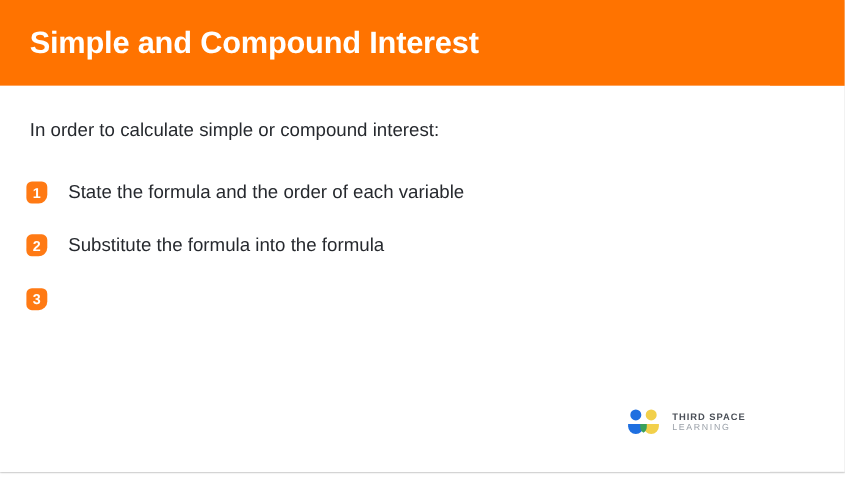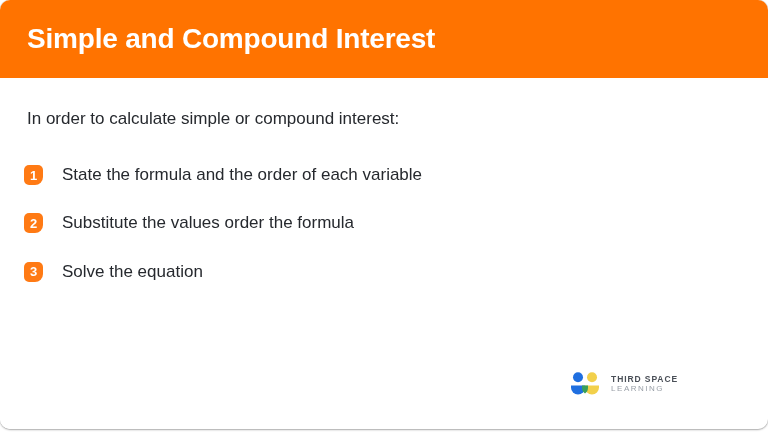--- a/index.html
+++ b/index.html
@@ -14,21 +14,21 @@
     overflow: hidden;
   }
 
   .slide-card {
     position: absolute;
     left: 0px;
     top: 0px;
     width: 768px;
     height: 429px;
     background: #ffffff;
-    border-radius: 10px;
+    border-radius: 0;
     box-shadow: 0 1px 2px rgba(0,0,0,0.30), 0 0 0 0.5px rgba(0,0,0,0.10);
     overflow: hidden;
     box-sizing: border-box;
   }
 
   .slide-header {
     position: absolute;
     left: 0;
     top: 0;
     width: 768px;
@@ -160,26 +160,25 @@
 
     <ul class="steps-list">
 
       <li class="step-item">
         <span class="step-badge">1</span>
         <span class="step-text">State the formula and the order of each variable</span>
       </li>
 
       <li class="step-item">
         <span class="step-badge">2</span>
-        <span class="step-text">Substitute the values order the formula</span>
+        <span class="step-text">Substitute the formula into the formula</span>
       </li>
 
       <li class="step-item">
         <span class="step-badge">3</span>
-        <span class="step-text">Solve the equation</span>
       </li>
 
     </ul>
 
     <div class="brand-logo">
       <svg class="brand-mark" viewBox="0 0 34 26">
         <circle cx="10" cy="6.2" r="5" fill="#1f6fe0"></circle>
         <circle cx="24" cy="6.2" r="5" fill="#f2d04b"></circle>
         <path d="M3 14.5 h14 v2 a7 7 0 0 1 -14 0 z" fill="#1f6fe0"></path>
         <path d="M17 14.5 h14 v2 a7 7 0 0 1 -14 0 z" fill="#f2d04b"></path>

